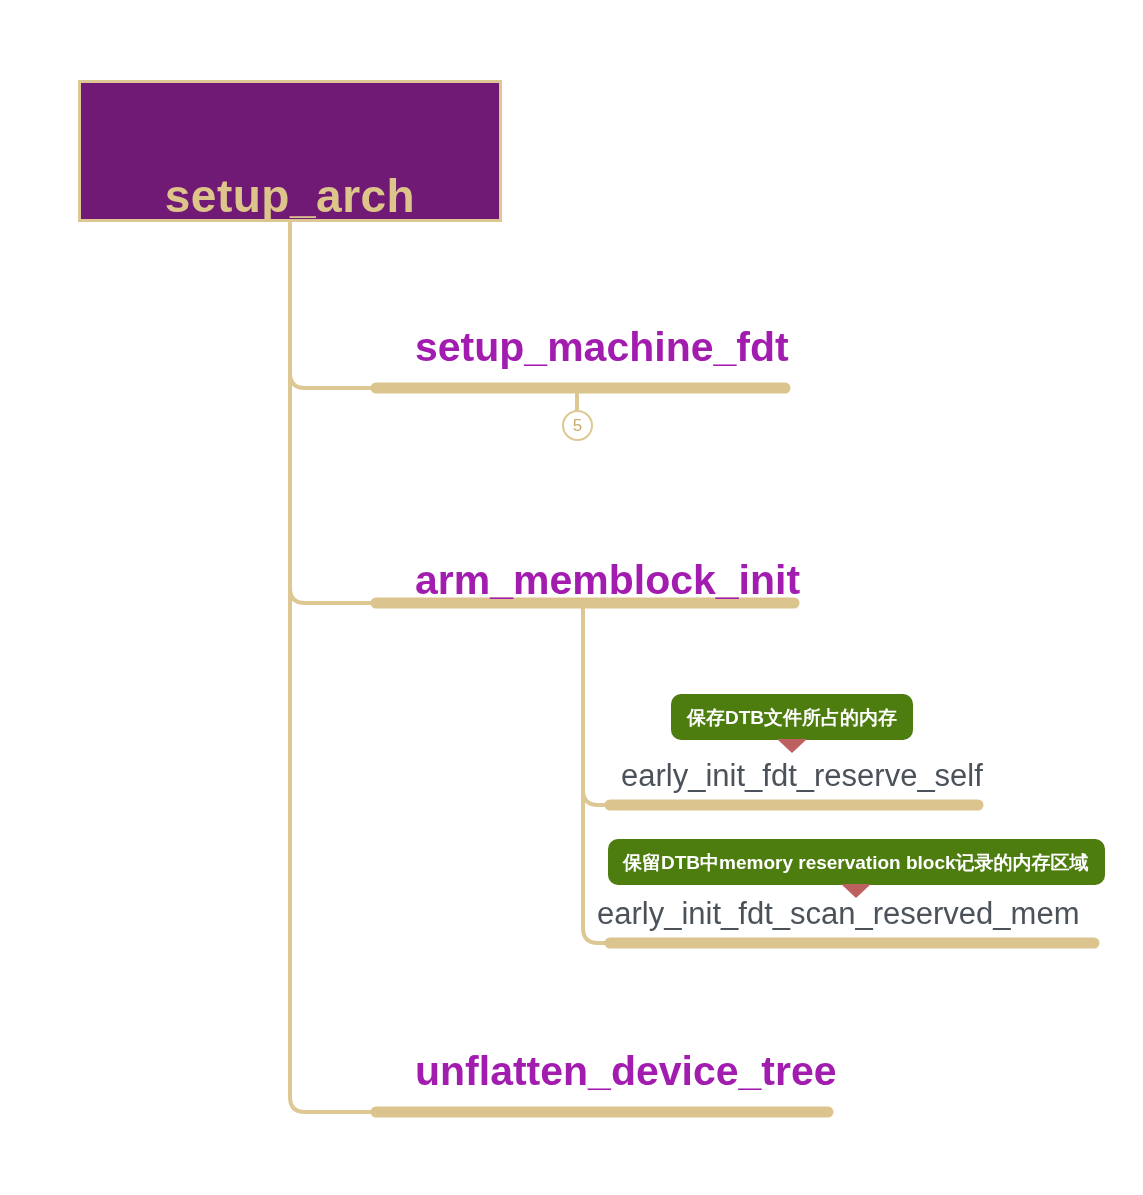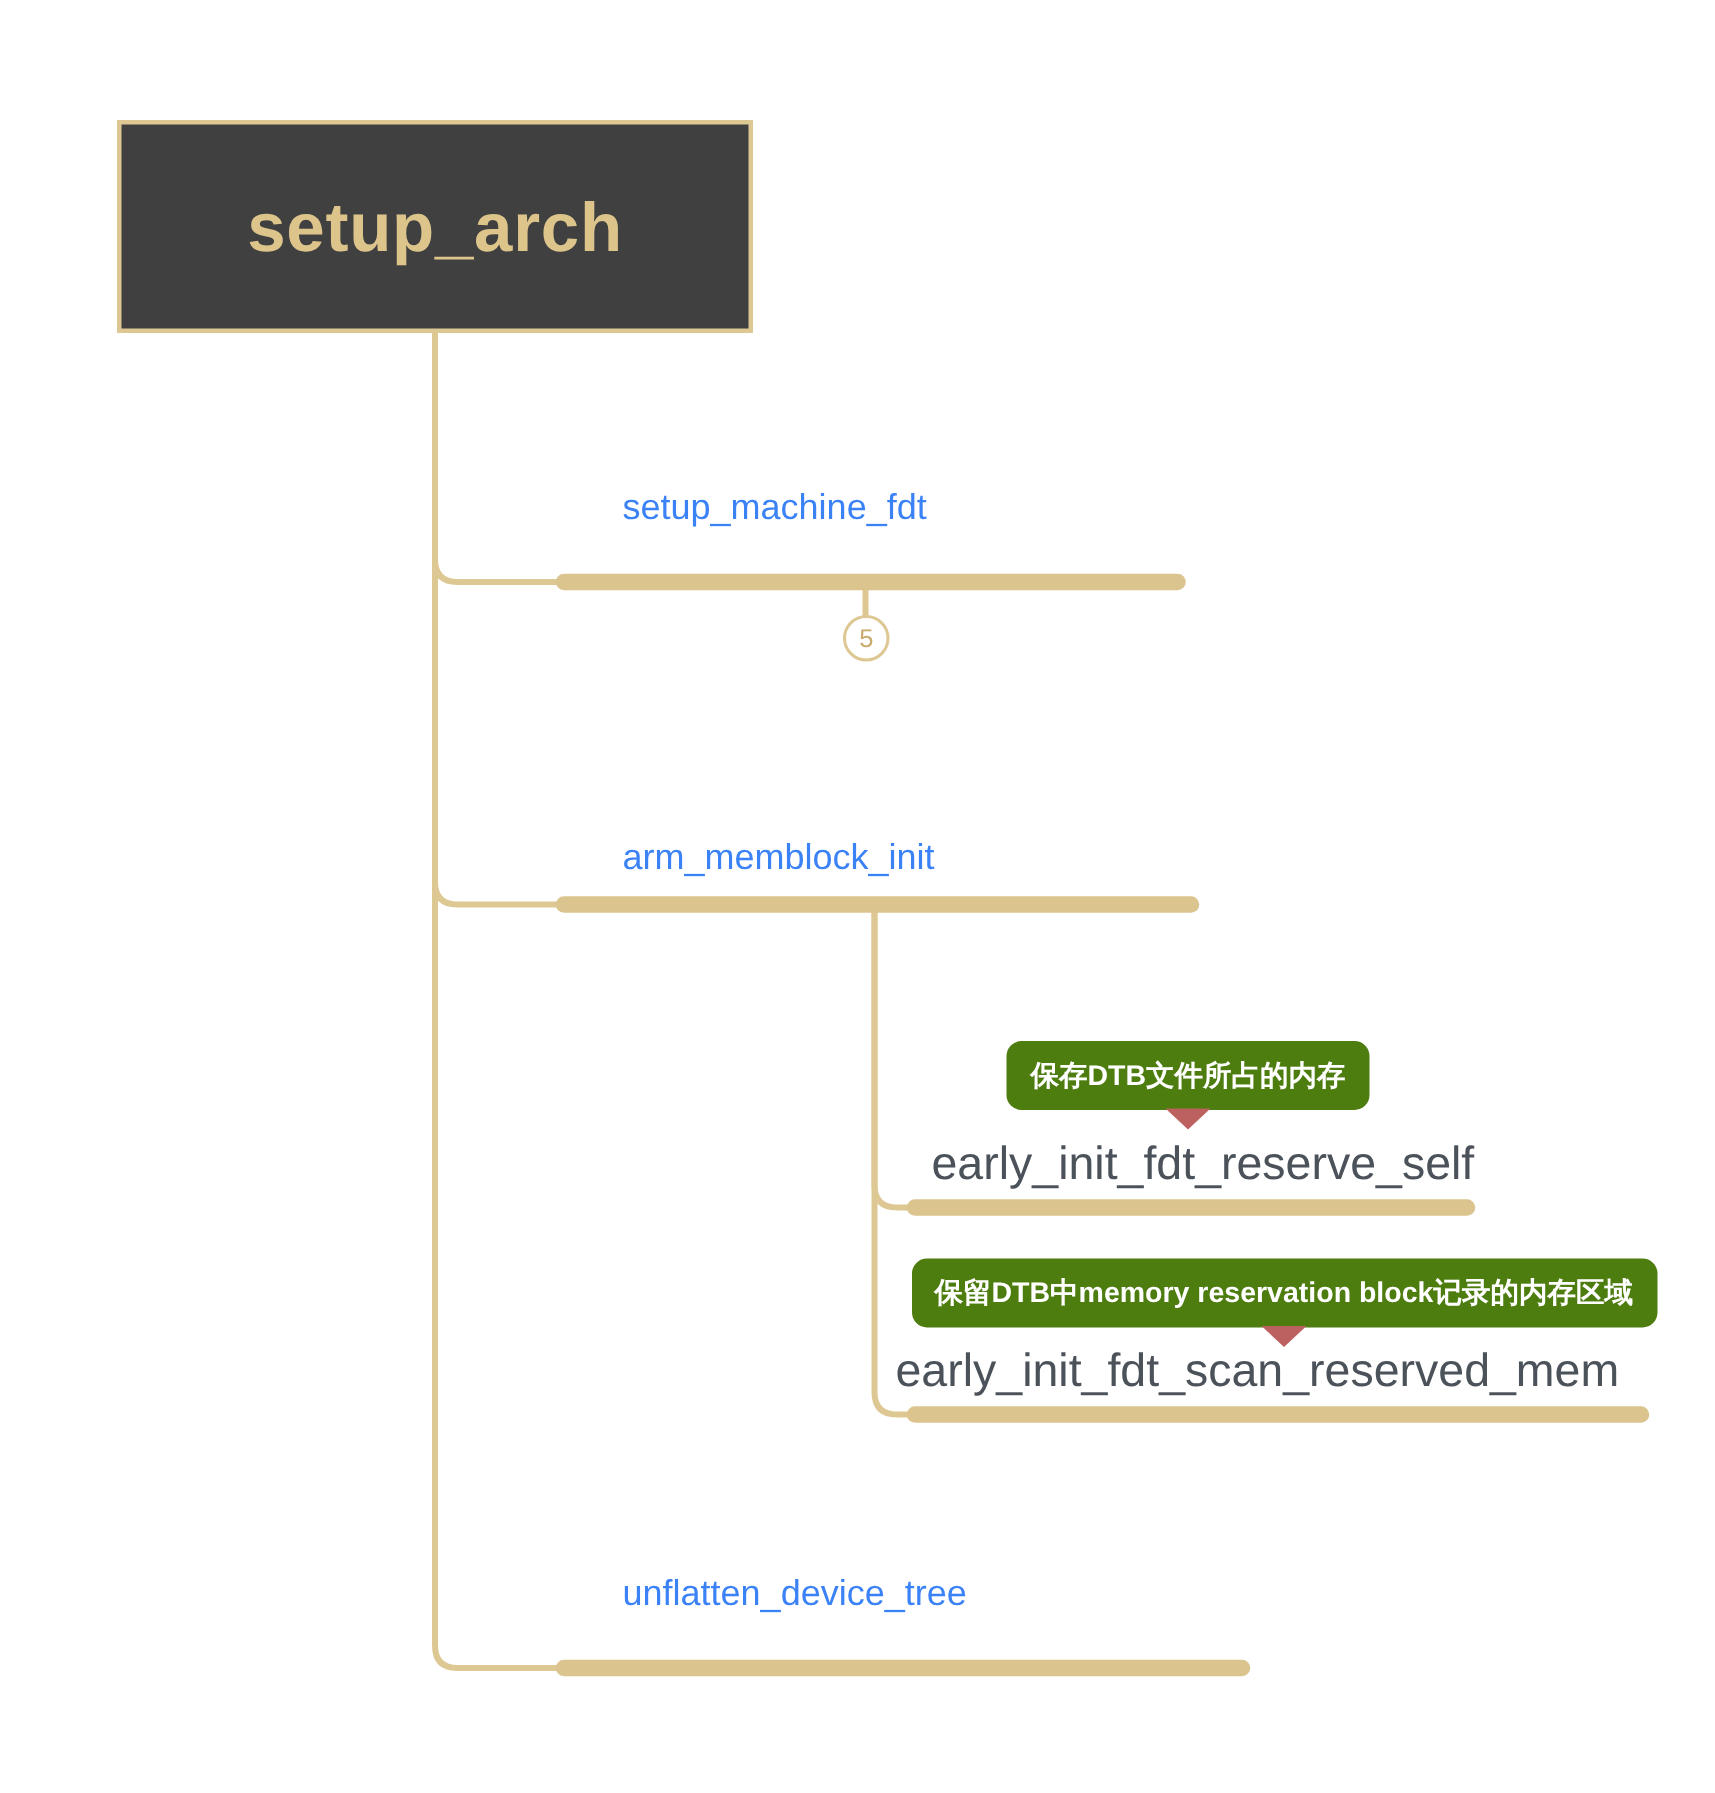--- a/index.html
+++ b/index.html
@@ -34,45 +34,45 @@
   }
 
   
   .root-node {
     position: absolute;
     left: 78px;
     top: 80px;
     width: 424px;
     height: 142px;
     box-sizing: border-box;
-    background: #404040;
+    background: #701a75;
     border: 3px solid #ddc894;
     display: flex;
-    align-items: center;
+    align-items: flex-end;
     justify-content: center;
   }
   .root-node-label {
     font-size: 46px;
     font-weight: bold;
     color: #ddc48b;
     letter-spacing: 0.5px;
     line-height: 1;
     white-space: nowrap;
   }
 
   
   .node-label {
     position: absolute;
     white-space: nowrap;
     line-height: 1;
   }
   .level2-label {
-    font-size: 24px;
-    color: #3b82f6;
-    font-weight: normal;
+    font-size: 41px;
+    color: #a21caf;
+    font-weight: bold;
   }
   .level3-label {
     font-size: 31px;
     color: #4b525a;
     font-weight: normal;
   }
 
   
   .count-badge {
     position: absolute;

